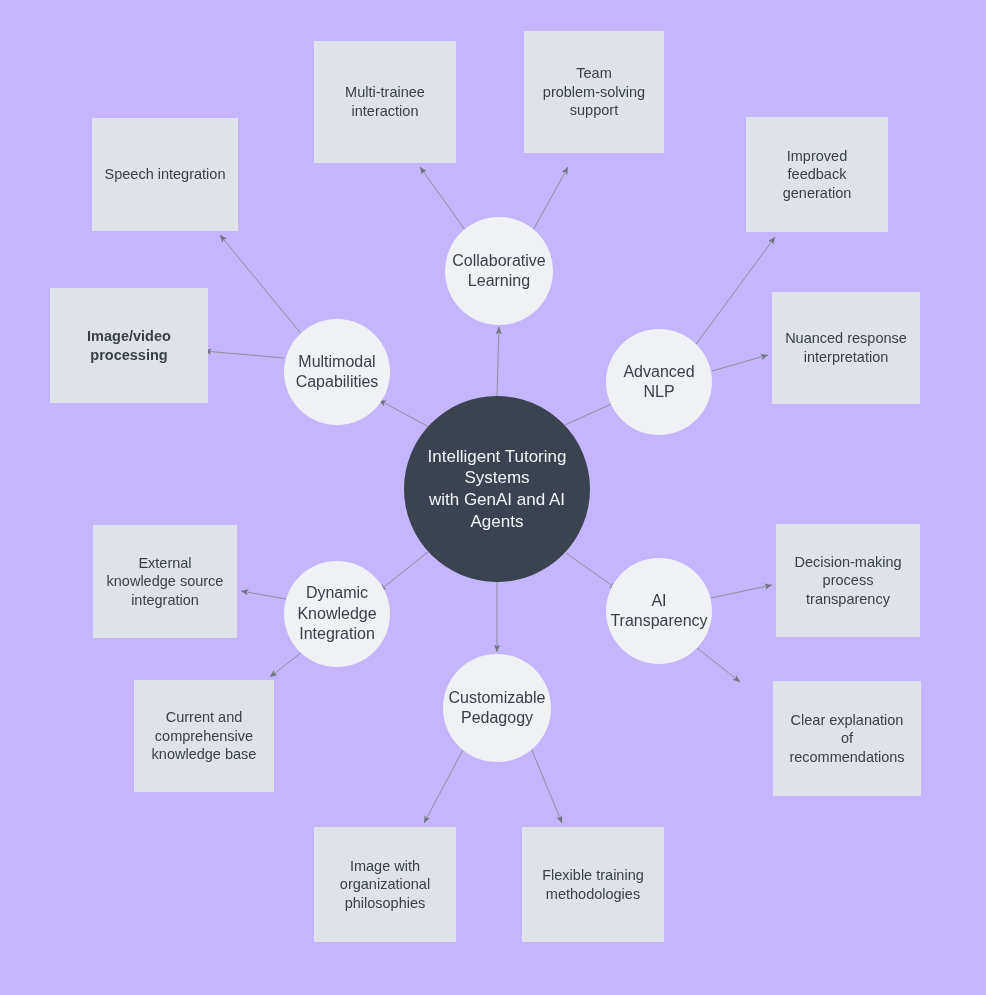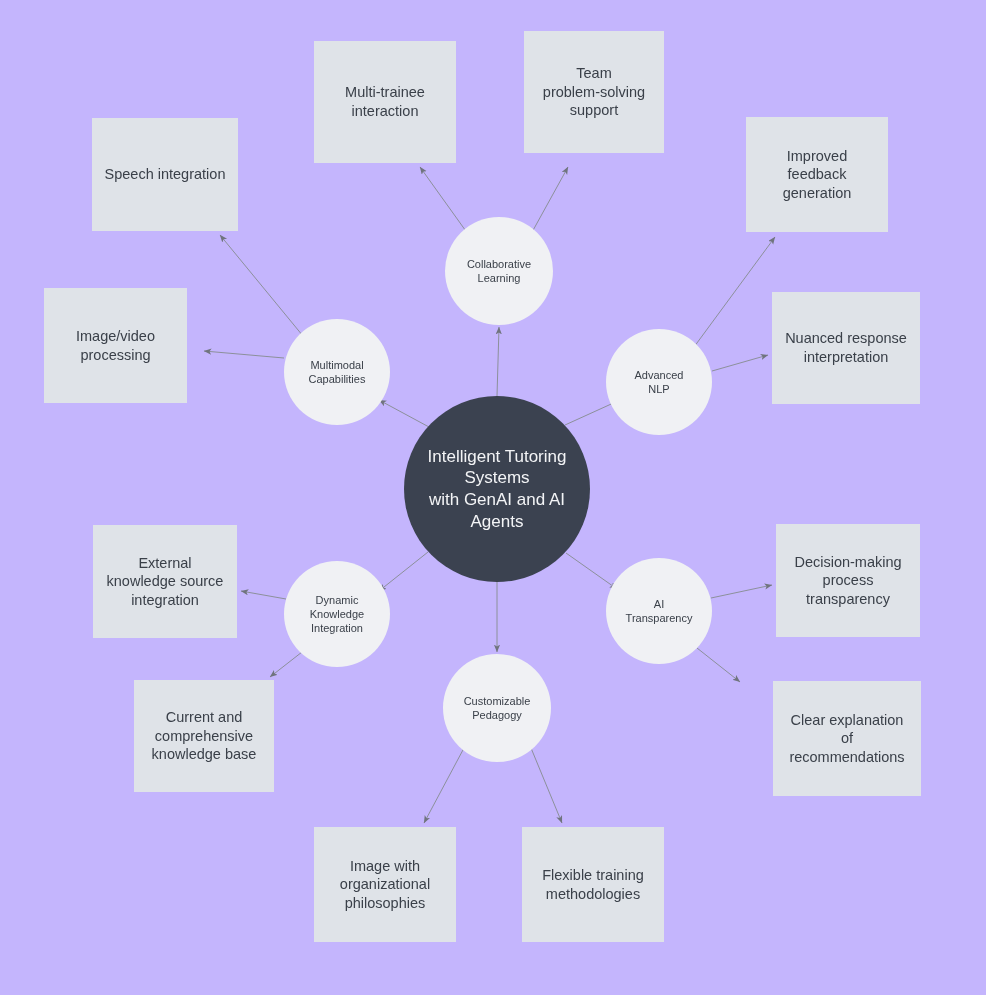--- a/index.html
+++ b/index.html
@@ -40,21 +40,21 @@
   }
   .node.center {
     border-radius: 50%;
     background: #3b4250;
     color: #f3f4f6;
     font-size: 17px;
   }
   .node.branch {
     border-radius: 50%;
     background: #f0f1f4;
-    font-size: 11px;
+    font-size: 16px;
   }
   .node.leaf {
     background: #dfe3e8;
     font-size: 14.5px;
     padding: 4px 8px;
   }
 </style>
 </head>
 <body>
 
@@ -108,21 +108,21 @@
 philosophies</div>
       <div class="node leaf" style="left: 522px; top: 827px; width: 142px; height: 115px;">Flexible training
 methodologies</div>
       <div class="node leaf" style="left: 93px; top: 525px; width: 144px; height: 113px;">External
 knowledge source
 integration</div>
       <div class="node leaf" style="left: 134px; top: 680px; width: 140px; height: 112px;">Current and
 comprehensive
 knowledge base</div>
       <div class="node leaf" style="left: 92px; top: 118px; width: 146px; height: 113px;">Speech integration</div>
-      <div class="node leaf" style="left: 44px; top: 288px; width: 143px; height: 115px;">Image/video
+      <div class="node leaf" style="left: 50px; top: 288px; width: 158px; height: 115px; font-weight: bold;">Image/video
 processing</div>
       <div class="node branch" style="left: 445px; top: 217px; width: 108px; height: 108px;">Collaborative
 Learning</div>
       <div class="node branch" style="left: 606px; top: 329px; width: 106px; height: 106px;">Advanced
 NLP</div>
       <div class="node branch" style="left: 606px; top: 558px; width: 106px; height: 106px;">AI
 Transparency</div>
       <div class="node branch" style="left: 443px; top: 654px; width: 108px; height: 108px;">Customizable
 Pedagogy</div>
       <div class="node branch" style="left: 284px; top: 561px; width: 106px; height: 106px;">Dynamic

